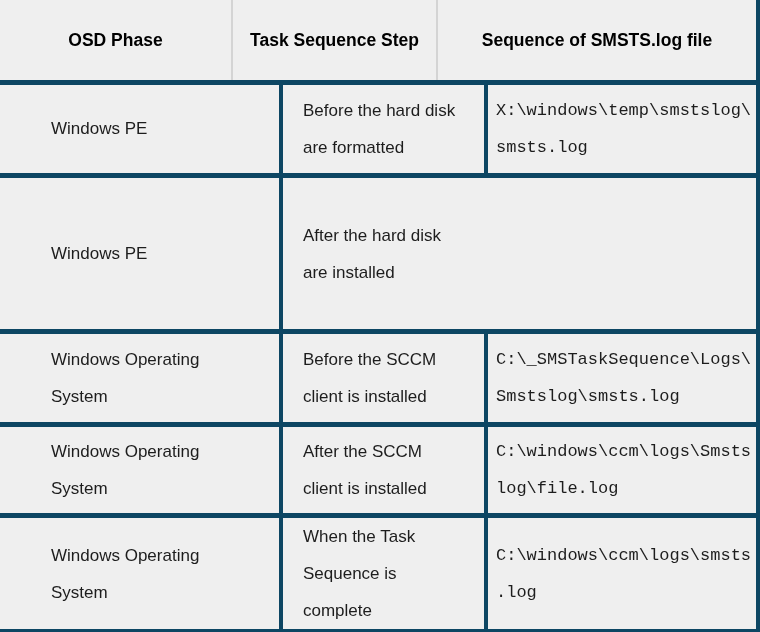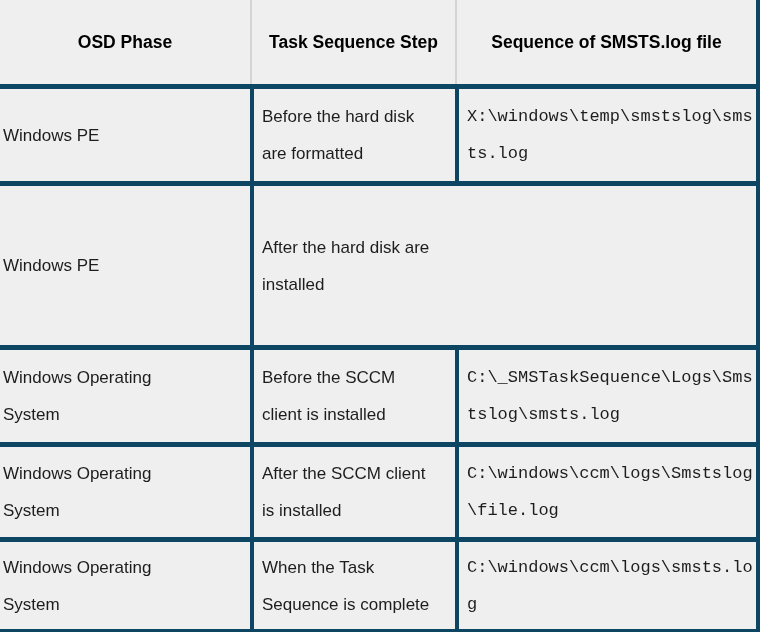--- a/index.html
+++ b/index.html
@@ -27,35 +27,35 @@
   .row.r1{height:97px;}
   .row.r2{height:164px;}
   .row.r3{height:97px;}
   .row.r4{height:95px;}
   .row.r5{flex:1;}
   .cell{
     display:flex;align-items:center;
     color:var(--text);
     font-size:17px;line-height:37px;
   }
-  .c1{width:250px;}
+  .c1{width:231px;}
   .c2{width:205px;}
   .c3{flex:1;min-width:0;}
   
   .row.body .cell + .cell{border-left:4px solid var(--border);}
   
   .row.header .cell + .cell{border-left:2px solid var(--header-divider);}
   .row.header .cell{
     justify-content:center;text-align:center;
     font-weight:bold;color:#000000;
     font-size:17.5px;line-height:38px;
   }
   .row.header .c3{padding:0 22px;}
-  .row.body .c1{padding-left:3px;padding-right:45px;}
-  .row.body .c2{padding-left:8px;padding-right:20px;}
+  .row.body .c1{padding-left:3px;padding-right:45px;margin-left:48px;}
+  .row.body .c2{padding-left:20px;padding-right:20px;}
   .row.body .c3{padding-left:8px;padding-right:2px;font-family:Liberation Mono, monospace;}
   .cell .txt{
     overflow-wrap:break-word;word-wrap:break-word;
     min-width:0;max-width:100%;
   }
 </style>
 </head>
 <body>
 
 <div class="table">

